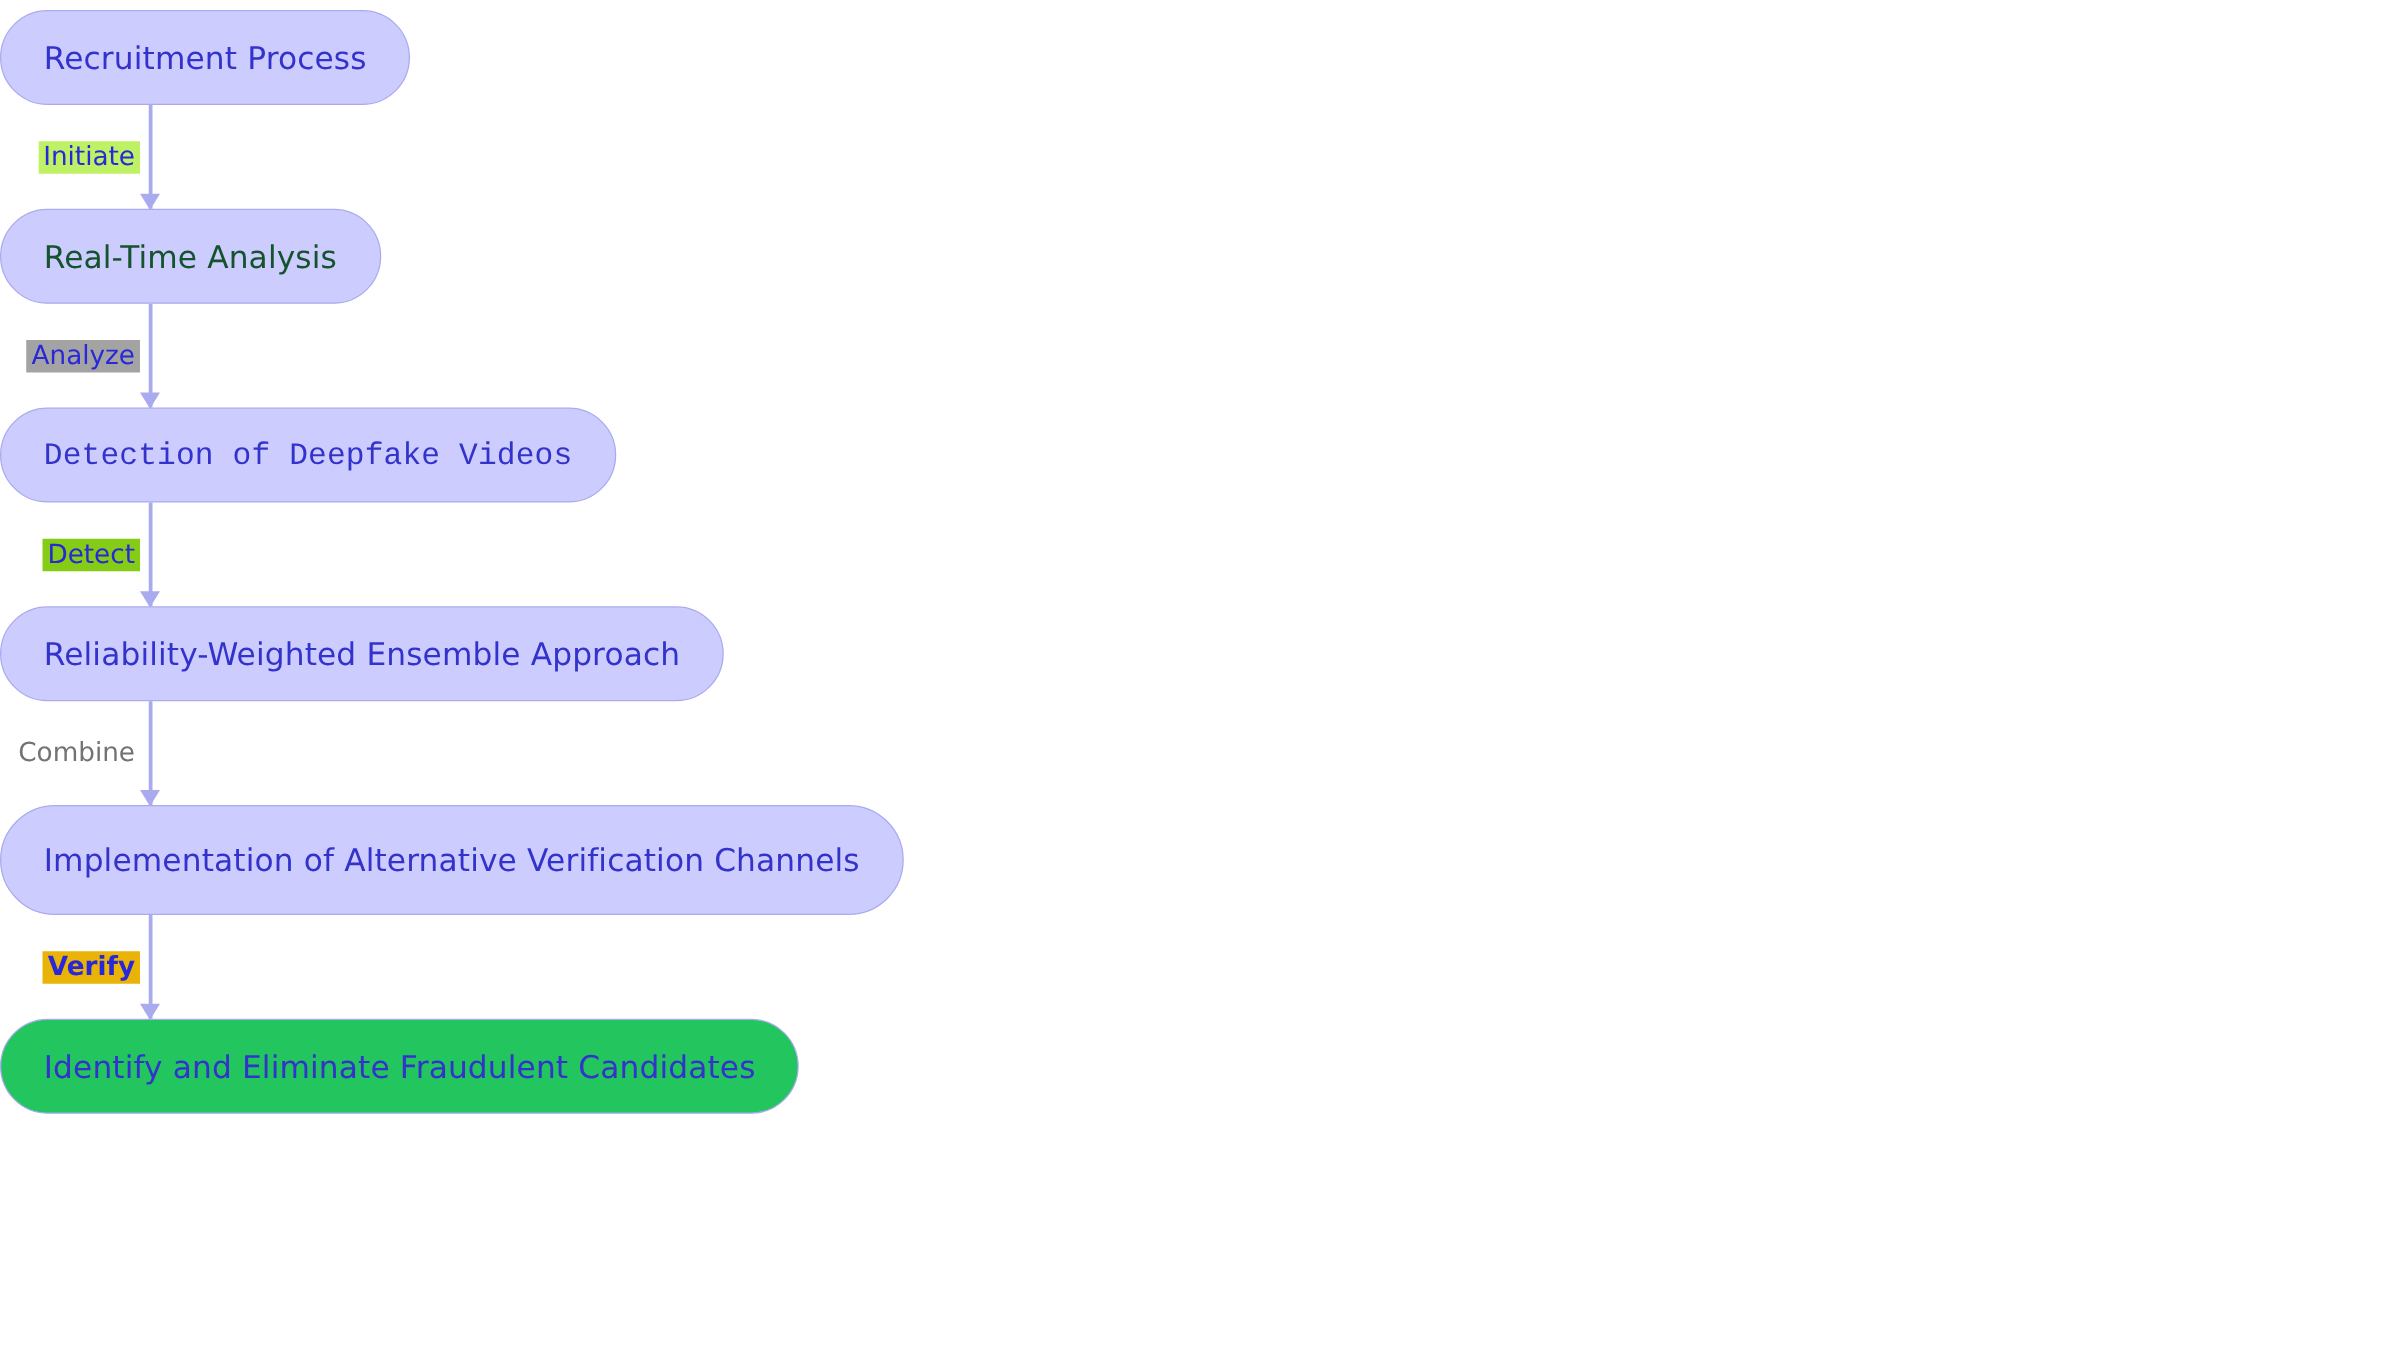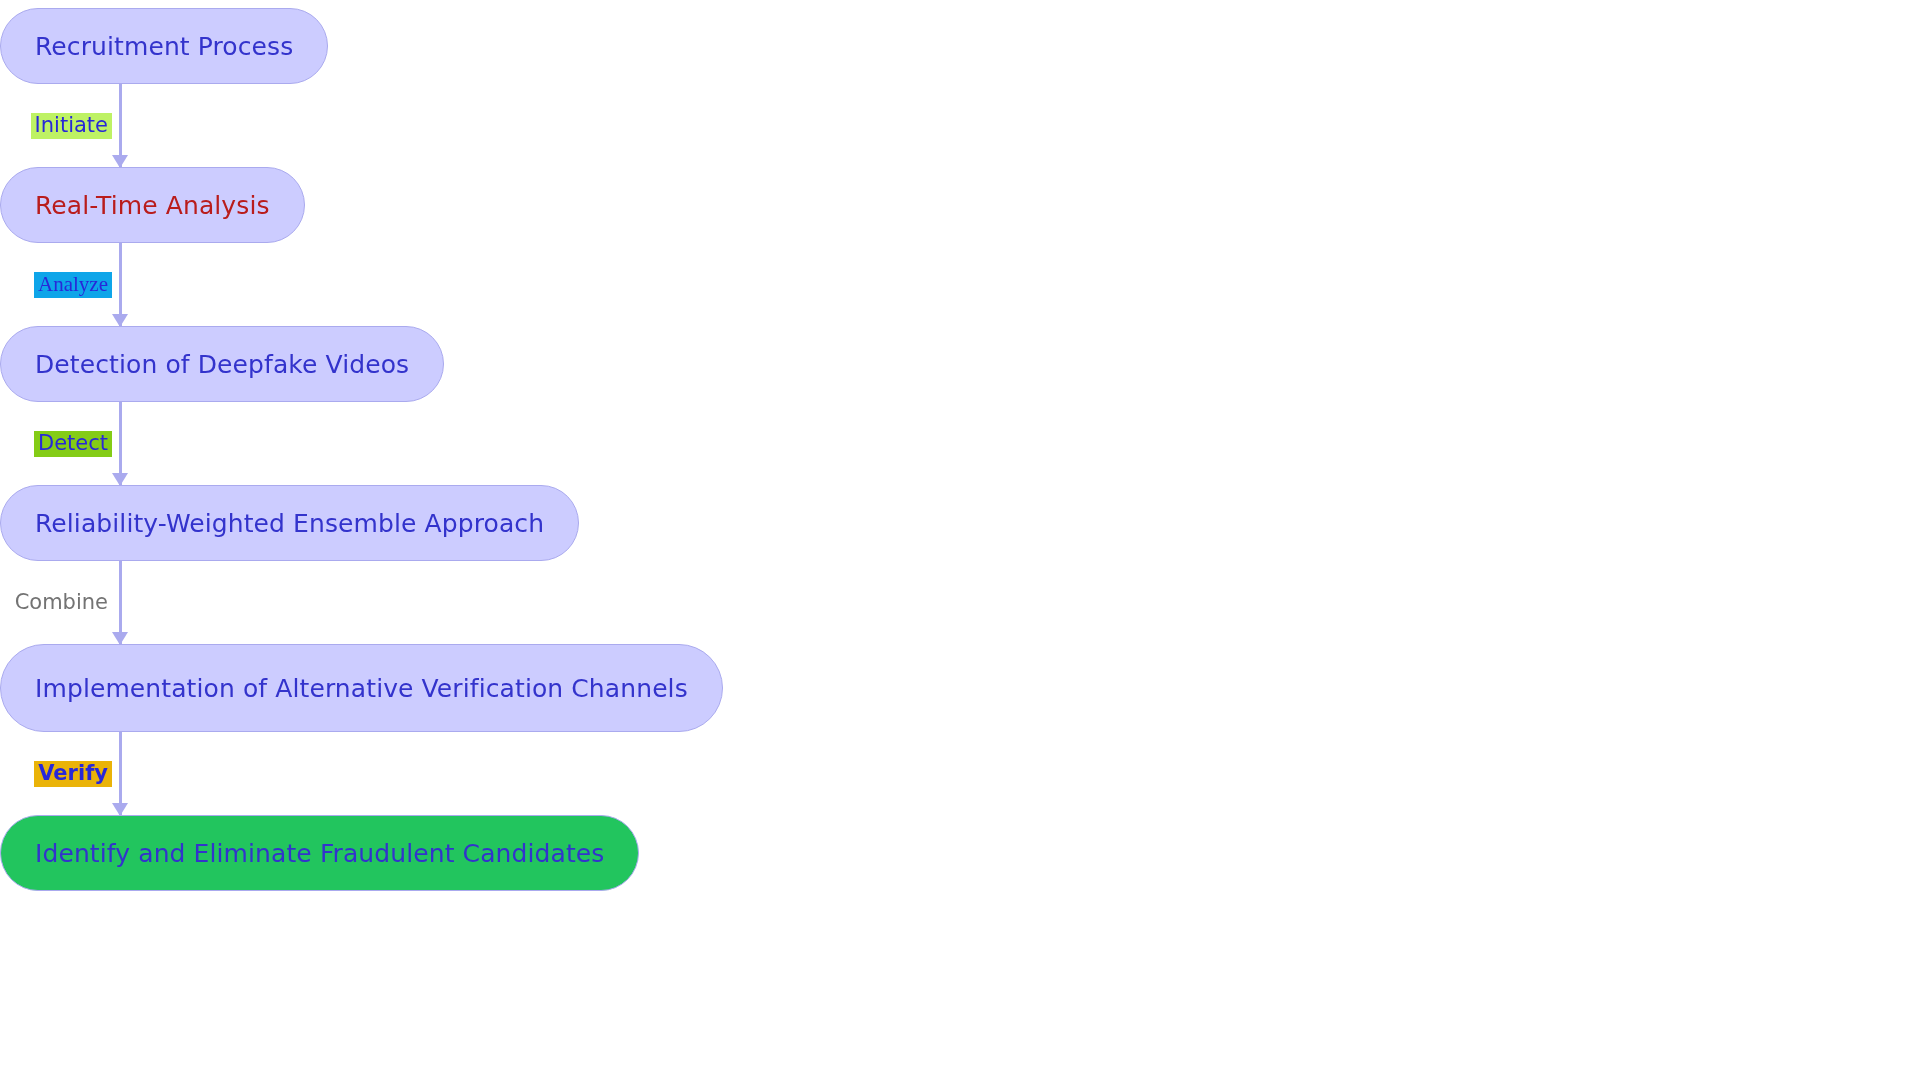--- a/index.html
+++ b/index.html
@@ -50,21 +50,21 @@
     padding: 0 34px;
     flex: none;
   }
   .node-label {
     pointer-events: none;
   }
 
   
   .n0 { height: 76px; }
   .n1 { height: 76px; }
-  .n2 { height: 76px; }
+  .n2 { height: 76px; font-family: Liberation Mono, monospace; }
   .n3 { height: 76px; }
   .n4 { height: 88px; }
   .n5 { height: 76px; }
 
   
   .edge {
     position: relative;
     width: 240px;
     height: 83px;
     flex: none;
@@ -117,28 +117,28 @@
     <div class="node n0" style="background: rgb(204, 204, 255); border-color: rgb(170, 170, 238); color: rgb(51, 51, 204);">
       <span class="node-label">Recruitment Process</span>
     </div>
 
     <div class="edge">
       <div class="edge-line" style="background: rgb(170, 170, 238);"></div>
       <div class="edge-arrow" style="border-top-color: rgb(170, 170, 238);"></div>
       <div class="edge-label" style="color: rgb(40, 40, 216); background: #bef264;">Initiate</div>
     </div>
 
-    <div class="node n1" style="background: rgb(204, 204, 255); border-color: rgb(170, 170, 238); color: #b91c1c;">
+    <div class="node n1" style="background: rgb(204, 204, 255); border-color: rgb(170, 170, 238); color: #14532d;">
       <span class="node-label">Real-Time Analysis</span>
     </div>
 
     <div class="edge">
       <div class="edge-line" style="background: rgb(170, 170, 238);"></div>
       <div class="edge-arrow" style="border-top-color: rgb(170, 170, 238);"></div>
-      <div class="edge-label" style="color: rgb(40, 40, 216); background: #0ea5e9; font-family: Liberation Serif, serif;">Analyze</div>
+      <div class="edge-label" style="color: rgb(40, 40, 216); background: #a3a3a3;">Analyze</div>
     </div>
 
     <div class="node n2" style="background: rgb(204, 204, 255); border-color: rgb(170, 170, 238); color: rgb(51, 51, 204);">
       <span class="node-label">Detection of Deepfake Videos</span>
     </div>
 
     <div class="edge">
       <div class="edge-line" style="background: rgb(170, 170, 238);"></div>
       <div class="edge-arrow" style="border-top-color: rgb(170, 170, 238);"></div>
       <div class="edge-label" style="color: rgb(40, 40, 216); background: #84cc16;">Detect</div>

